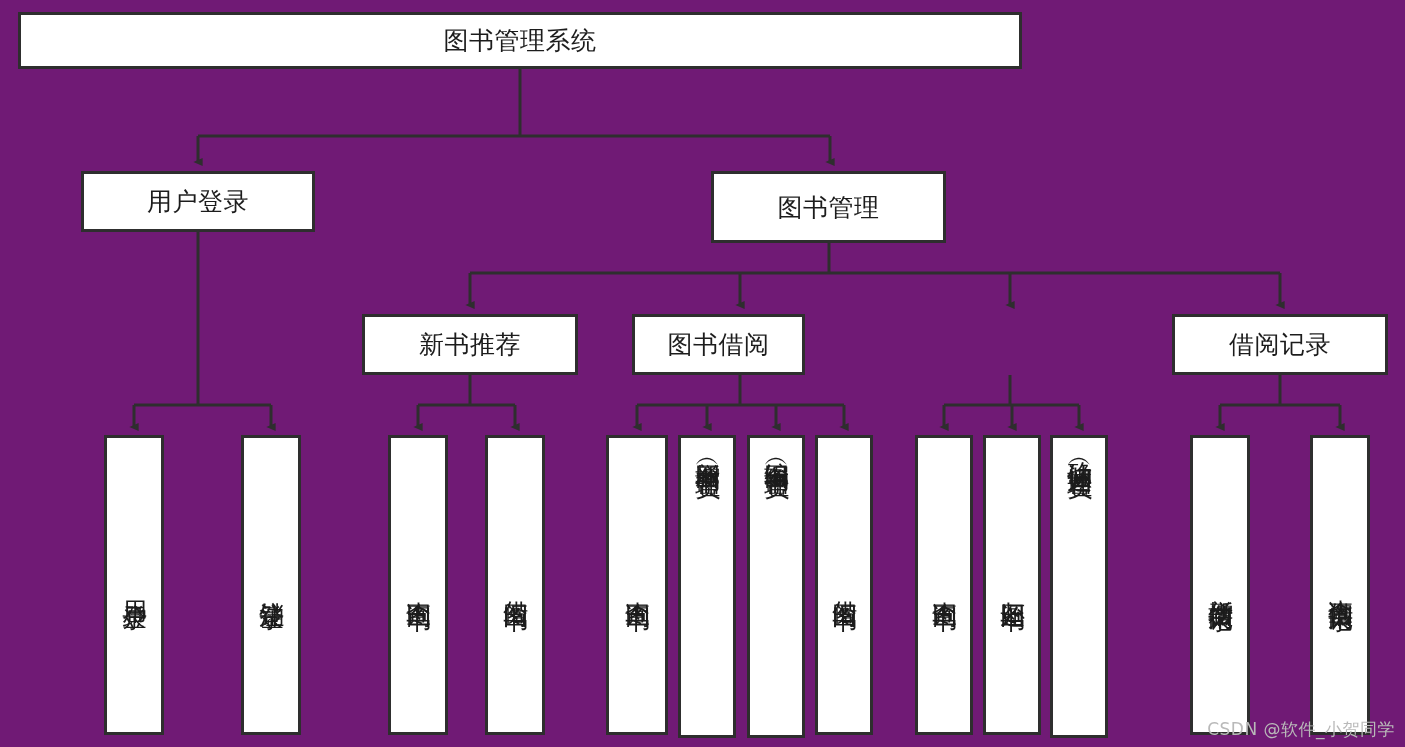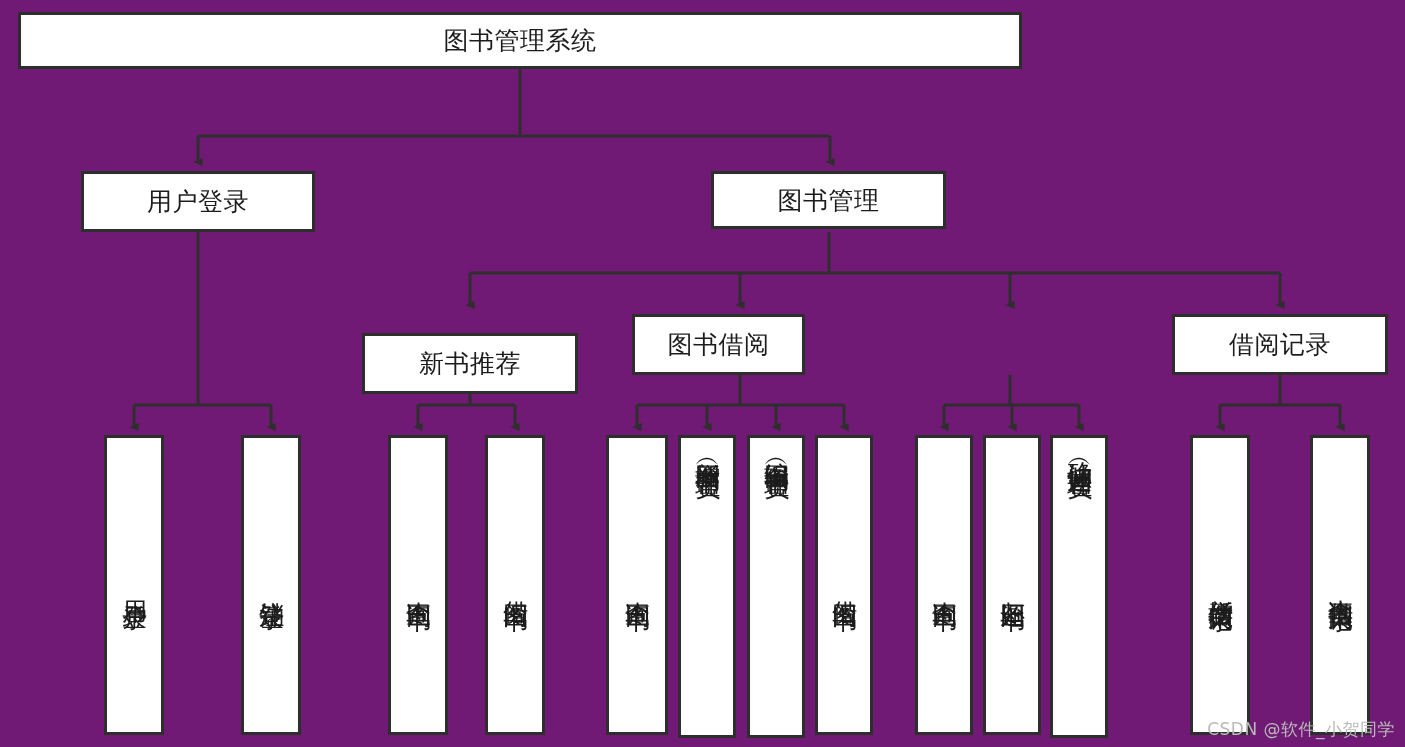--- a/index.html
+++ b/index.html
@@ -140,25 +140,25 @@
     </g>
   </svg>
 
   <div class="node" style="left:18px; top:12px; width:1004px; height:57px;">
     <span class="label">图书管理系统</span>
   </div>
 
   <div class="node" style="left:81px; top:171px; width:234px; height:61px;">
     <span class="label">用户登录</span>
   </div>
-  <div class="node" style="left:711px; top:171px; width:235px; height:58px;justify-content:center;">
+  <div class="node" style="left:711px; top:171px; width:235px; height:72px;justify-content:center;">
     <span class="label">图书管理</span>
   </div>
 
-  <div class="node" style="left:362px; top:314px; width:216px; height:61px;margin-top:19px;">
+  <div class="node" style="left:362px; top:314px; width:216px; height:61px;">
     <span class="label">新书推荐</span>
   </div>
   <div class="node" style="left:632px; top:314px; width:173px; height:61px;">
     <span class="label">图书借阅</span>
   </div>
   <div class="node" style="left:1172px; top:314px; width:216px; height:61px;">
     <span class="label">借阅记录</span>
   </div>
 
   <div class="node leaf center" style="left:104px; top:435px; width:60px; height:300px;">

